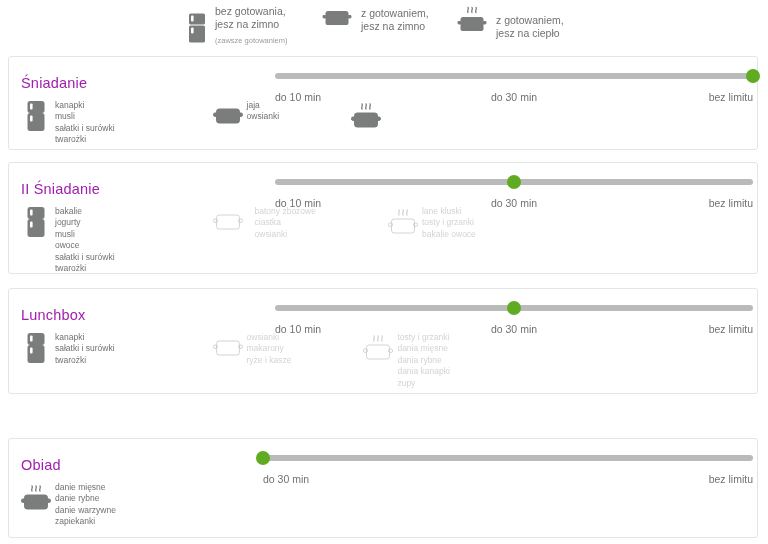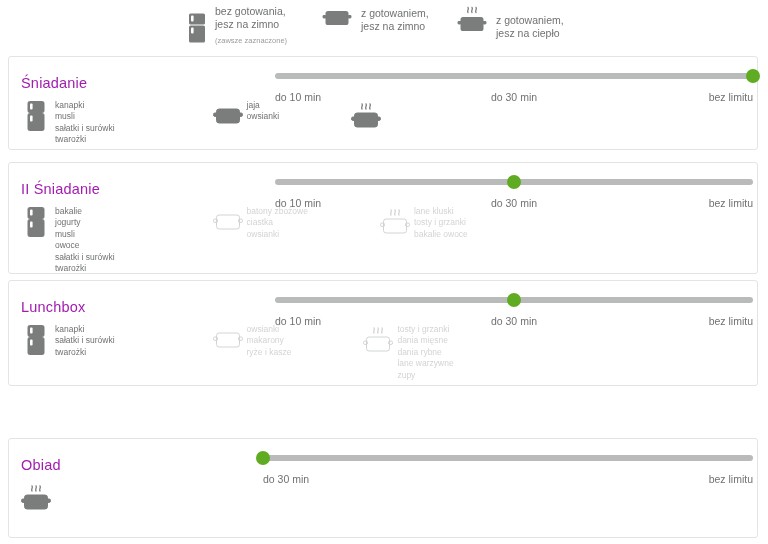--- a/index.html
+++ b/index.html
@@ -61,21 +61,21 @@
     position: absolute;
     left: 8px;
     width: 750px;
     box-sizing: border-box;
     background: #ffffff;
     border: 1px solid #e3e4e4;
     border-radius: 3px;
   }
   .card-0 { top: 56px;  height: 94px; }
   .card-1 { top: 162px; height: 112px; }
-  .card-2 { top: 280px; height: 106px; }
+  .card-2 { top: 288px; height: 106px; }
   .card-3 { top: 410px; height: 100px; margin-top: 28px; }
 
   .card-title {
     position: absolute;
     left: 12px;
     top: 18px;
     font-size: 14.5px;
     color: #a21caf;
     letter-spacing: .2px;
     white-space: nowrap;
@@ -168,21 +168,21 @@
       <svg width="18" height="30" viewBox="0 0 18 30">
         <rect x="1" y="0.5" width="16" height="11" rx="1.6" fill="#7b7d7d"></rect>
         <rect x="3" y="2.5" width="2.6" height="6" rx="1" fill="#ffffff"></rect>
         <rect x="1" y="12.5" width="16" height="17" rx="1.6" fill="#7b7d7d"></rect>
         <rect x="3" y="14.5" width="2.6" height="6" rx="1" fill="#ffffff"></rect>
       </svg>
     </span>
     <span class="legend-text">
       <span class="legend-line">bez gotowania,</span>
       <span class="legend-line">jesz na zimno</span>
-      <span class="legend-note">(zawsze zaznaczone)</span>
+      <span class="legend-note">(zawsze gotowaniem)</span>
     </span>
   </div>
 
   <div class="legend-item li-1">
     <span class="legend-icon">
       <svg width="30" height="22" viewBox="0 0 30 22">
         <rect x="3.5" y="4" width="23" height="14" rx="2.6" fill="#7b7d7d"></rect>
         <rect x="0.5" y="8" width="4" height="3.4" rx="1.4" fill="#7b7d7d"></rect>
         <rect x="25.5" y="8" width="4" height="3.4" rx="1.4" fill="#7b7d7d"></rect>
       </svg>
@@ -285,21 +285,21 @@
           </span>
           <span class="group-list">
             <span class="group-item">bakalie</span>
             <span class="group-item">jogurty</span>
             <span class="group-item">musli</span>
             <span class="group-item">owoce</span>
             <span class="group-item">sałatki i surówki</span>
             <span class="group-item">twarożki</span>
           </span>
         </div>
-        <div class="group off" style="margin-left: 98px;">
+        <div class="group off" style="margin-left: 98px; gap: 8px;">
           <span class="group-icon">
             <svg width="30" height="22" viewBox="0 0 30 22">
        <rect x="3.5" y="4" width="23" height="14" rx="2.6" fill="none" stroke="#d2d4d4" stroke-width="1"></rect>
        <rect x="0.5" y="8" width="4" height="3.4" rx="1.4" fill="none" stroke="#d2d4d4" stroke-width="1"></rect>
        <rect x="25.5" y="8" width="4" height="3.4" rx="1.4" fill="none" stroke="#d2d4d4" stroke-width="1"></rect>
      </svg>
           </span>
           <span class="group-list">
             <span class="group-item">batony zbożowe</span>
             <span class="group-item">ciastka</span>
@@ -378,21 +378,21 @@
        </g>
        <rect x="3.5" y="13" width="23" height="14" rx="2.6" fill="none" stroke="#d2d4d4" stroke-width="1"></rect>
        <rect x="0.5" y="17" width="4" height="3.4" rx="1.4" fill="none" stroke="#d2d4d4" stroke-width="1"></rect>
        <rect x="25.5" y="17" width="4" height="3.4" rx="1.4" fill="none" stroke="#d2d4d4" stroke-width="1"></rect>
      </svg>
           </span>
           <span class="group-list">
             <span class="group-item">tosty i grzanki</span>
             <span class="group-item">dania mięsne</span>
             <span class="group-item">dania rybne</span>
-            <span class="group-item">lane warzywne</span>
+            <span class="group-item">dania kanapki</span>
             <span class="group-item">zupy</span>
           </span>
         </div>
       </div>
       <div class="slider s-wide">
         <div class="track"></div>
         <div class="handle" style="left: 50%;"></div>
         <div class="ticks">
           <span class="tick t-left" style="left: 0%;">do 10 min</span>
           <span class="tick" style="left: 50%;">do 30 min</span>
@@ -409,20 +409,26 @@
        <g stroke="#7b7d7d" stroke-width="1.3" fill="none" stroke-linecap="round">
          <path d="M11 9 C 9.6 7.2 12.4 5.9 11 3.9"></path>
          <path d="M15 9 C 13.6 7.2 16.4 5.9 15 3.9"></path>
          <path d="M19 9 C 17.6 7.2 20.4 5.9 19 3.9"></path>
        </g>
        <rect x="3.5" y="13" width="23" height="14" rx="2.6" fill="#7b7d7d" stroke="#7b7d7d" stroke-width="1"></rect>
        <rect x="0.5" y="17" width="4" height="3.4" rx="1.4" fill="#7b7d7d" stroke="#7b7d7d" stroke-width="1"></rect>
        <rect x="25.5" y="17" width="4" height="3.4" rx="1.4" fill="#7b7d7d" stroke="#7b7d7d" stroke-width="1"></rect>
      </svg>
           </span>
+          <span class="group-list">
+            <span class="group-item">danie mięsne</span>
+            <span class="group-item">danie rybne</span>
+            <span class="group-item">danie warzywne</span>
+            <span class="group-item">zapiekanki</span>
+          </span>
         </div>
       </div>
       <div class="slider s-obiad">
         <div class="track"></div>
         <div class="handle" style="left: 0%;"></div>
         <div class="ticks">
           <span class="tick t-left" style="left: 0%;">do 30 min</span>
           <span class="tick t-right" style="left: 100%;">bez limitu</span>
         </div>
       </div>

